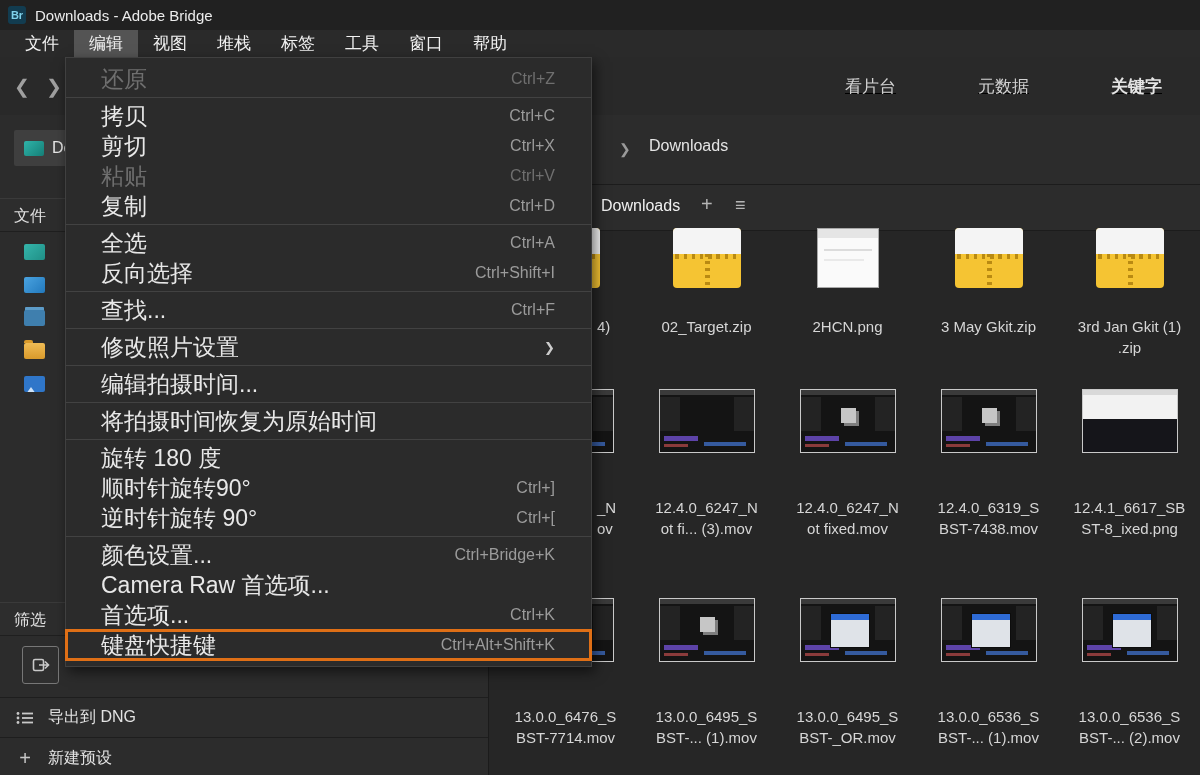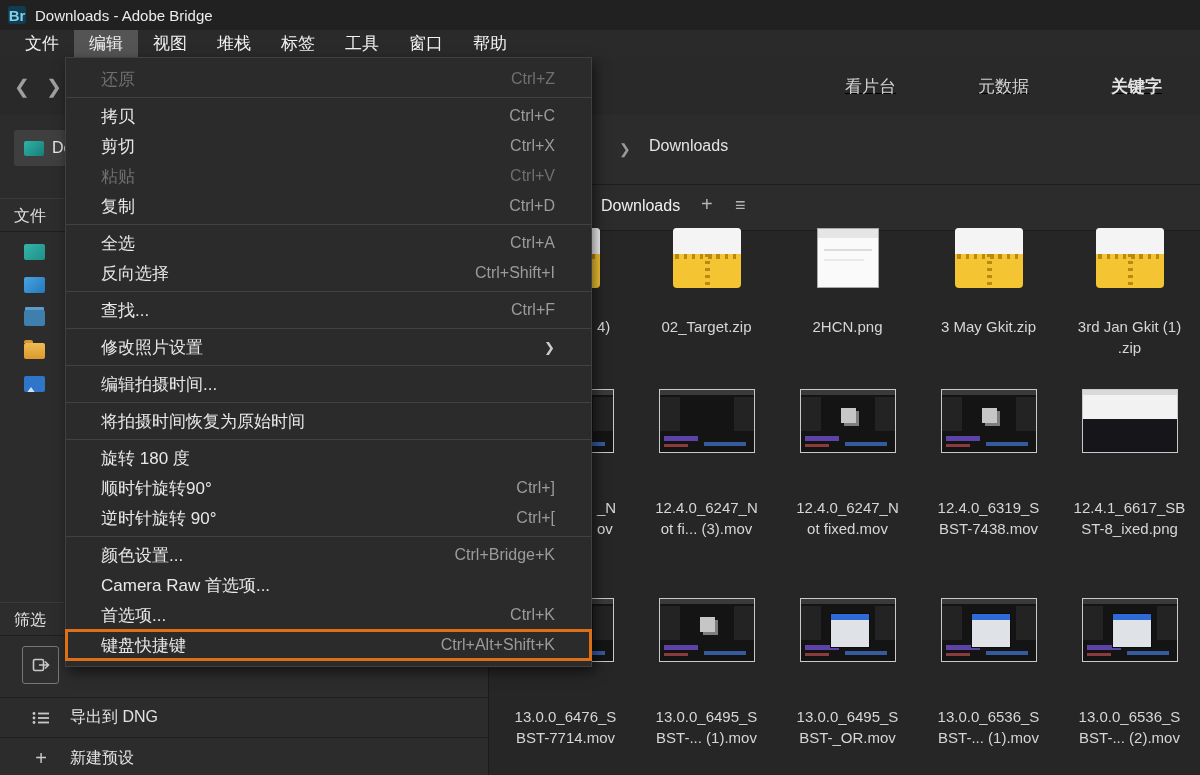--- a/index.html
+++ b/index.html
@@ -4,21 +4,21 @@
 <style>
   * { margin:0; padding:0; box-sizing:border-box; }
   html,body { width:1200px; height:775px; background:#1c1c1c; overflow:hidden;
               font-family:"Liberation Sans","DejaVu Sans",sans-serif; }
   #app { position:relative; width:1200px; height:775px; background:#262626; overflow:hidden; }
 
   
   .titlebar { position:absolute; left:0; top:0; width:1200px; height:30px;
               background:#212121; display:flex; align-items:center; padding-left:8px; }
   .logo { width:18px; height:18px; border-radius:3px; background:#123c50; color:#7fd1ea;
-          font-size:15px; font-weight:bold; display:flex; align-items:center; justify-content:center; }
+          font-size:11px; font-weight:bold; display:flex; align-items:center; justify-content:center; }
   .title-text { color:#ececec; font-size:15px; margin-left:9px; }
 
   
   .menubar { position:absolute; left:0; top:30px; width:1200px; height:27px;
              background:#2a2a2a; display:flex; align-items:stretch; padding-left:10px; }
   .mb-item { color:#f2f2f2; font-size:17px; line-height:27px; padding:0 15px; cursor:default; }
   .mb-item.open { background:#545454; }
 
   
   .workrow { position:absolute; left:0; top:57px; width:1200px; height:58px; background:#292929;
@@ -52,21 +52,21 @@
                       background:#d99a2b; border-radius:2px 2px 0 0; }
   .ti-pic   { background:#2f76c9; position:relative; overflow:hidden; }
   .ti-pic::before{ content:""; position:absolute; bottom:-2px; left:2px;
                    border:5px solid transparent; border-bottom:7px solid #cfe3f7; }
   .export-toolbar { position:absolute; left:0; top:521px; width:488px; height:62px;
                     border-bottom:1px solid #1e1e1e; }
   .export-btn { position:absolute; left:22px; top:10px; width:37px; height:38px;
                 border:1px solid #777; border-radius:3px; background:#2f2f2f;
                 display:flex; align-items:center; justify-content:center; cursor:pointer; }
   .side-row { position:absolute; left:0; width:488px; height:40px; display:flex; align-items:center;
-              gap:20px; padding-left:32px; border-bottom:1px solid #1e1e1e; cursor:pointer; }
+              gap:14px; padding-left:16px; border-bottom:1px solid #1e1e1e; cursor:pointer; }
   .row-dng { top:583px; }
   .row-preset { top:623px; border-bottom:none; }
   .side-row .txt { color:#e2e2e2; font-size:16px; }
   .plus-glyph { color:#c8c8c8; font-size:20px; width:18px; text-align:center; }
 
   
   .content { position:absolute; left:488px; top:115px; width:712px; height:660px;
              background:#262626; border-left:1px solid #1b1b1b; }
   .crumbrow { position:absolute; left:0; top:0; width:712px; height:70px; background:#2c2c2c;
               border-bottom:1px solid #1c1c1c; }
@@ -114,21 +114,21 @@
   .thumb.vid-dialog::after { content:""; position:absolute; left:30px; top:15px; width:38px; height:27px;
       background:#dfe3e8; border-top:6px solid #2e6bd6; box-shadow:0 0 0 1px #0d0d0d; }
   .thumb.win { width:96px; height:64px; border:1px solid #c9c9c9; background:
       linear-gradient(#d9d9d9 0 5px, #f2f2f2 5px 46%, #15151a 46%); }
 
   
   .menu { position:absolute; left:65px; top:57px; width:527px; background:#2b2b2b;
           border:1px solid #404040; box-shadow:3px 5px 12px rgba(0,0,0,.55);
           padding:6px 0; z-index:50; }
   .mi { height:30px; display:flex; align-items:center; padding:0 36px 0 35px; cursor:pointer; }
-  .mi .ml { flex:1; color:#e8e8e8; font-size:17px; white-space:nowrap; }
+  .mi .ml { flex:1; color:#e8e8e8; font-size:23px; white-space:nowrap; }
   .mi .ms { color:#9b9b9b; font-size:16px; white-space:nowrap; }
   .mi.disabled .ml, .mi.disabled .ms { color:#6f6f6f; }
   .mi .msub { color:#cccccc; font-size:13px; }
   .mi.highlight { outline:3px solid #df6f16; outline-offset:-2px; }
   .msep { height:1px; background:#424242; margin:3px 0; }
 </style>
 </head>
 <body>
 
 <div id="app">

